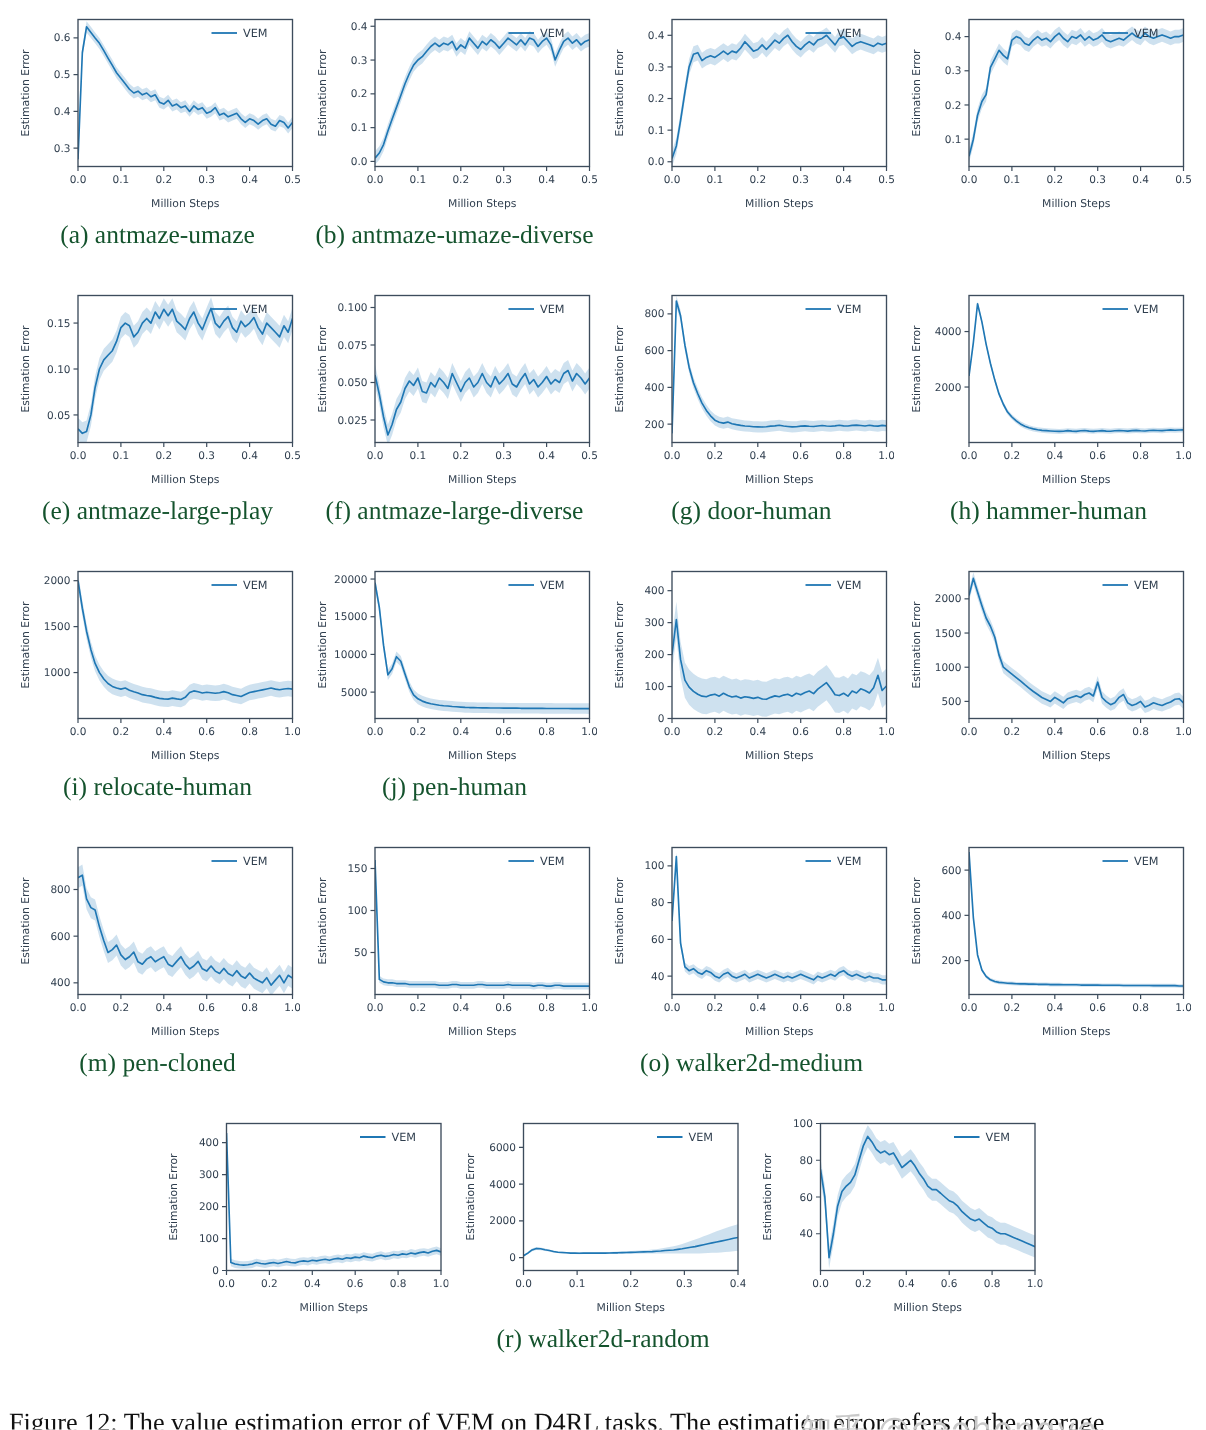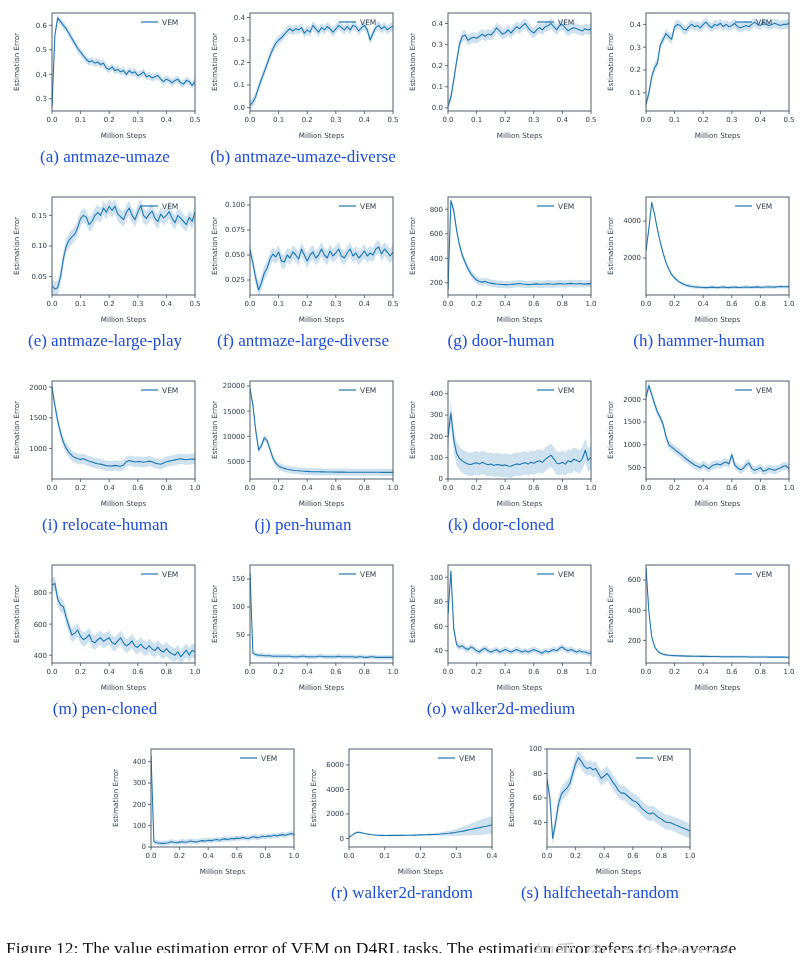--- a/index.html
+++ b/index.html
@@ -5,21 +5,21 @@
   html,body{margin:0;padding:0;background:#ffffff;}
   body{width:804px;height:953px;overflow:hidden;}
   .page{width:804px;padding-top:6px;box-sizing:border-box;}
   .row{display:flex;justify-content:center;gap:8px;margin-bottom:3px;}
   .cell{width:190px;display:flex;flex-direction:column;align-items:center;}
   .cap{
     width:186px;
     font-family:"Liberation Serif", serif;
     font-size:17px;
     line-height:1.12;
-    color:#1d4ed8;
+    color:#14532d;
     text-align:justify;
     -moz-text-align-last:center;
     text-align-last:center;
     padding-top:5px;
     min-height:40px;
   }
   svg text{font-family:"DejaVu Sans", sans-serif;}
   .figcaption-wrap{position:relative;margin-top:14px;padding:0 6px;}
   .figcaption{
     font-family:"Liberation Serif", serif;
@@ -466,21 +466,20 @@
             <text x="37" y="64.79130434782608" text-anchor="end" font-size="7" fill="#2f3e4e">200</text>
             <line x1="39" y1="41.08695652173913" x2="42" y2="41.08695652173913" stroke="#3d4c5c" stroke-width="0.8"></line>
             <text x="37" y="43.48695652173913" text-anchor="end" font-size="7" fill="#2f3e4e">300</text>
             <line x1="39" y1="19.782608695652172" x2="42" y2="19.782608695652172" stroke="#3d4c5c" stroke-width="0.8"></line>
             <text x="37" y="22.18260869565217" text-anchor="end" font-size="7" fill="#2f3e4e">400</text>
             <text x="9" y="56" text-anchor="middle" font-size="7.2" fill="#2f3e4e" transform="rotate(-90 9 56)">Estimation Error</text>
             <text x="113.5" y="132" text-anchor="middle" font-size="7.2" fill="#2f3e4e">Million Steps</text>
             <line x1="131" y1="16" x2="148" y2="16" stroke="#1f77b4" stroke-width="1.2"></line>
             <text x="152" y="18.5" font-size="7.5" fill="#2f3e4e">VEM</text>
           </svg>
-          <div class="cap">(k) door-cloned</div>
         </div>
         <div class="cell">
           <svg viewBox="0 0 190 136" width="190" height="136">
             <defs>
               <clipPath id="cp11">
                 <rect x="42" y="7" width="143" height="98"></rect>
               </clipPath>
             </defs>
             <g clip-path="url(#cp11)">
               <polygon points="42.0,18.9 44.9,7.5 47.7,16.6 50.6,25.7 53.4,33.9 56.3,39.4 59.2,46.7 62.0,58.5 64.9,66.7 67.7,69.0 70.6,71.3 73.5,73.5 76.3,75.8 79.2,78.3 82.0,80.6 84.9,82.9 87.8,84.9 90.6,86.9 93.5,88.2 96.3,89.5 99.2,86.8 102.1,88.6 104.9,90.5 107.8,87.7 110.6,86.7 113.5,85.8 116.4,86.9 119.2,84.9 122.1,83.9 124.9,85.9 127.8,76.7 130.7,86.9 133.5,89.6 136.4,91.7 139.2,90.4 142.1,86.8 145.0,84.9 147.8,90.5 150.7,92.2 153.5,91.2 156.4,89.5 159.3,93.1 162.1,92.1 165.0,90.4 167.8,91.4 170.7,92.2 173.6,90.9 176.4,89.9 179.3,88.1 182.1,87.7 185.0,90.5 185.0,98.7 182.1,95.9 179.3,96.3 176.4,98.1 173.6,99.1 170.7,100.4 167.8,99.6 165.0,98.6 162.1,100.4 159.3,101.4 156.4,97.7 153.5,99.4 150.7,100.4 147.8,98.7 145.0,93.1 142.1,95.0 139.2,98.6 136.4,99.9 133.5,97.8 130.7,95.1 127.8,84.9 124.9,94.2 122.1,92.1 119.2,93.1 116.4,95.1 113.5,94.0 110.6,94.9 107.8,95.9 104.9,98.7 102.1,96.8 99.2,95.0 96.3,97.7 93.5,96.4 90.6,95.1 87.8,93.1 84.9,91.1 82.0,88.8 79.2,86.5 76.3,84.0 73.5,81.8 70.6,79.5 67.7,77.2 64.9,74.9 62.0,66.7 59.2,54.9 56.3,47.6 53.4,42.1 50.6,33.9 47.7,24.8 44.9,15.7 42.0,27.1 " fill="rgba(31,119,180,0.22)"></polygon>
@@ -772,21 +771,20 @@
             <text x="37" y="58.4" text-anchor="end" font-size="7" fill="#2f3e4e">60</text>
             <line x1="39" y1="31.5" x2="42" y2="31.5" stroke="#3d4c5c" stroke-width="0.8"></line>
             <text x="37" y="33.9" text-anchor="end" font-size="7" fill="#2f3e4e">80</text>
             <line x1="39" y1="7" x2="42" y2="7" stroke="#3d4c5c" stroke-width="0.8"></line>
             <text x="37" y="9.4" text-anchor="end" font-size="7" fill="#2f3e4e">100</text>
             <text x="9" y="56" text-anchor="middle" font-size="7.2" fill="#2f3e4e" transform="rotate(-90 9 56)">Estimation Error</text>
             <text x="113.5" y="132" text-anchor="middle" font-size="7.2" fill="#2f3e4e">Million Steps</text>
             <line x1="131" y1="16" x2="148" y2="16" stroke="#1f77b4" stroke-width="1.2"></line>
             <text x="152" y="18.5" font-size="7.5" fill="#2f3e4e">VEM</text>
           </svg>
-          <div class="cap">(s) halfcheetah-random</div>
         </div>
       </div>
     </div>
   <div class="figcaption-wrap">
     <div class="figcaption">Figure 12: The value estimation error of VEM on D4RL tasks. The estimation error refers to the average estimated state values minus the average returns.</div>
     <div class="watermark">知乎 @caohongye</div>
   </div>
 </div>
 
 </body></html>

